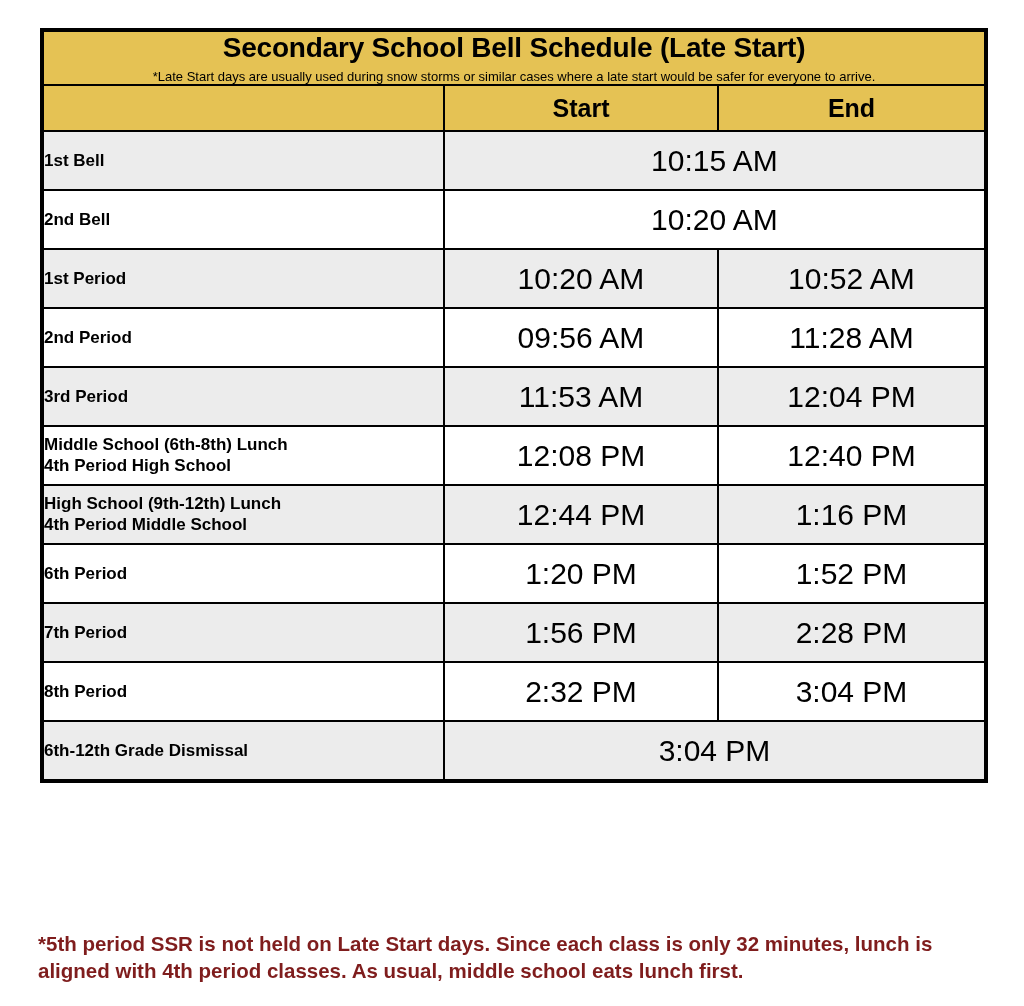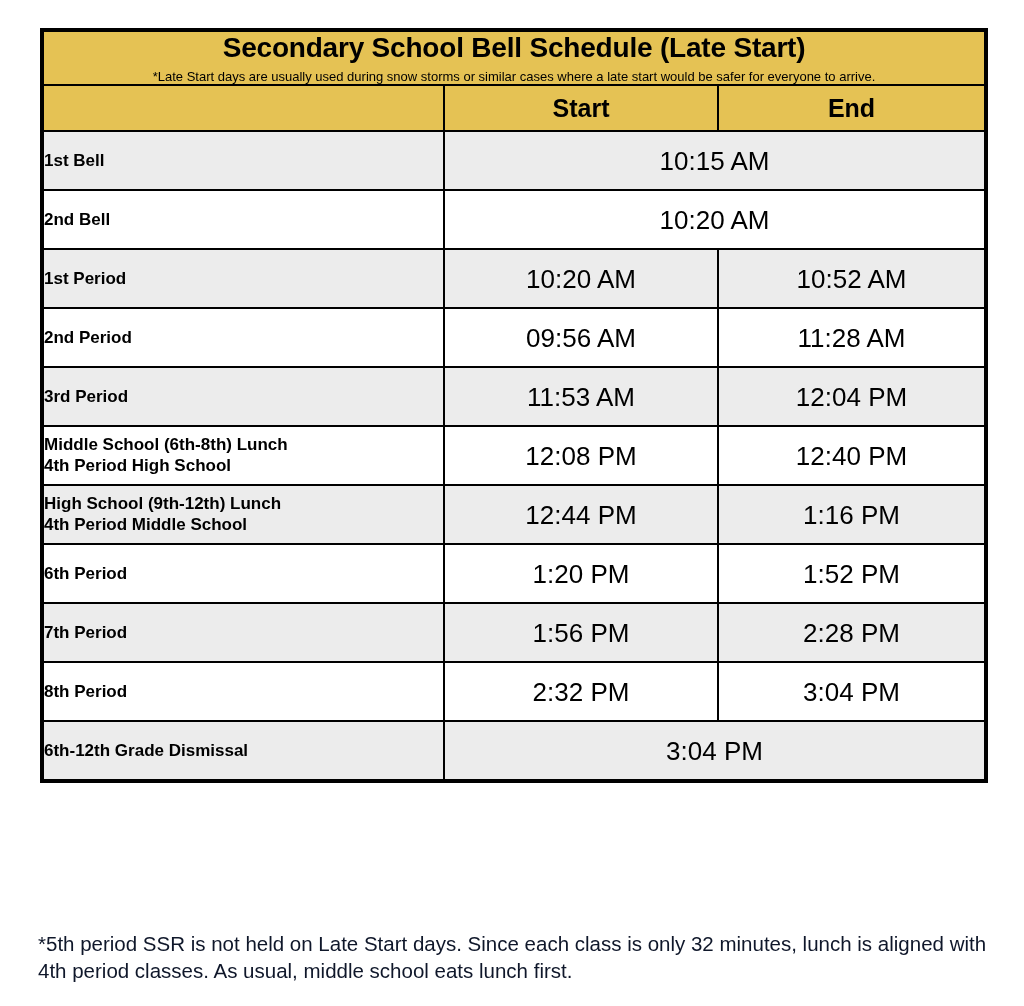--- a/index.html
+++ b/index.html
@@ -90,36 +90,36 @@
     font-size: 17px;
     font-weight: bold;
     padding: 4px 0 4px 14px;
     line-height: 1.22;
     height: 57px;
   }
   td.row-label .l2 { display: block; }
 
   td.time {
     text-align: center;
-    font-size: 26px;
+    font-size: 30px;
     font-weight: normal;
     line-height: 1.1;
     height: 57px;
   }
 
   
   .footnote {
     position: absolute;
     left: 38px;
     top: 930px;
     width: 960px;
     font-size: 20.5px;
-    font-weight: normal;
+    font-weight: bold;
     line-height: 1.32;
-    color: #0f172a;
+    color: #7f1d1d;
   }
 </style>
 </head>
 <body>
 
 <div class="page">
 
   <div class="schedule-wrap">
     <table class="schedule">
       <colgroup>

